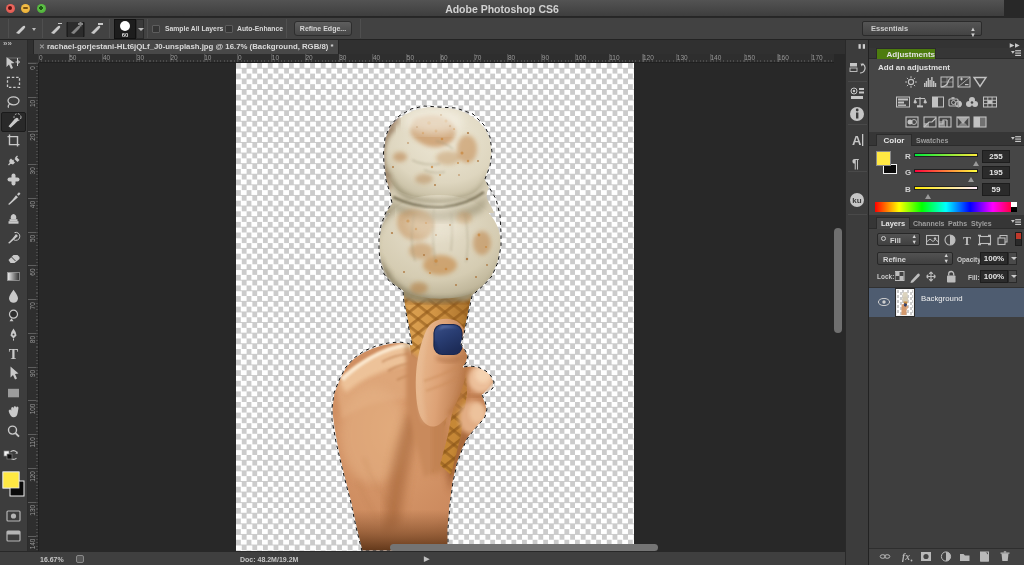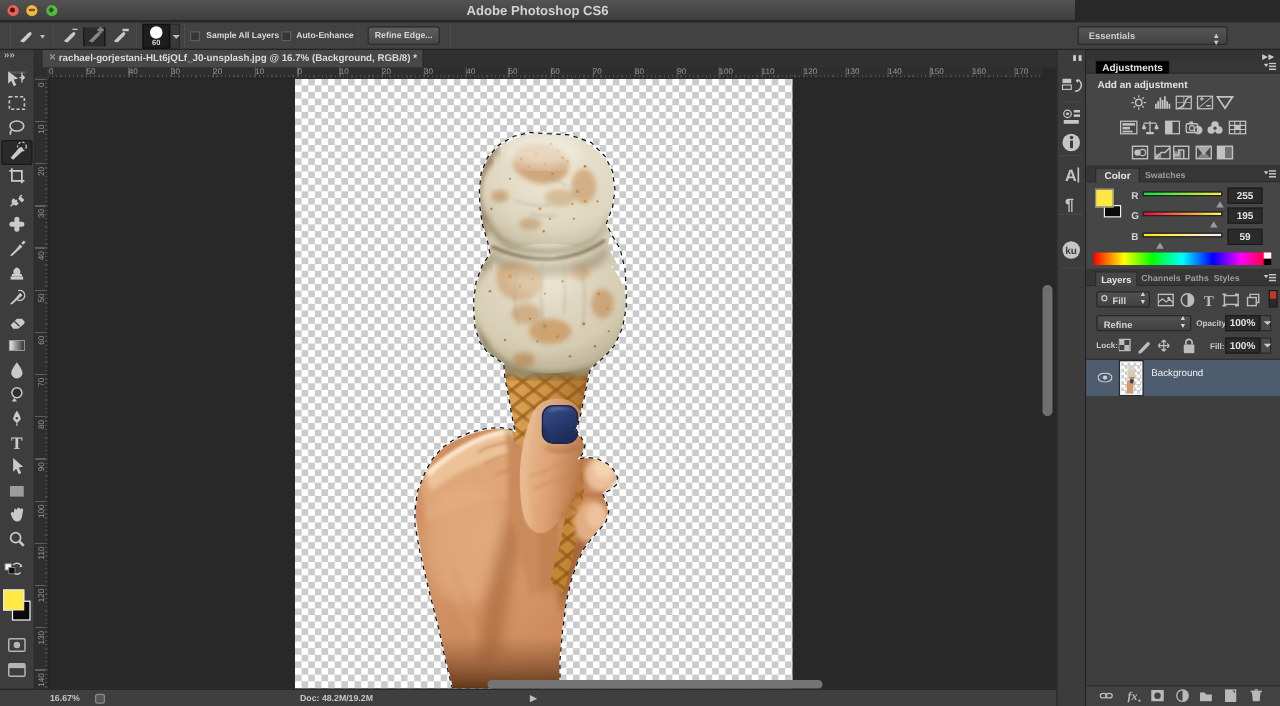--- a/index.html
+++ b/index.html
@@ -1,21 +1,21 @@
 <!DOCTYPE html>
 <html><head>
 <meta charset="utf-8">
 <style>
   * { margin:0; padding:0; box-sizing:border-box; }
   html,body { width:1024px; height:565px; overflow:hidden; background:#282828;
     font-family:"Liberation Sans", sans-serif; }
   .abs { position:absolute; }
   #stage { position:relative; width:1024px; height:565px; }
 
-  #titlebar { left:0; top:0; width:860px; height:17px;
+  #titlebar { left:0; top:0; width:1004px; height:17px;
     background:linear-gradient(#535353,#3e3e3e); border-bottom:1px solid #262626; }
   .tl { position:absolute; top:3px; width:11px; height:11px; border-radius:50%; }
   #title-text { position:absolute; left:0; right:0; top:3px; text-align:center;
     font-size:10.5px; font-weight:bold; color:#d2d2d2; }
 
   #optbar { left:0; top:18px; width:1024px; height:22px; background:#424242;
     border-bottom:1px solid #232323; }
   .optsep { position:absolute; top:1px; height:19px; width:1px; background:#323232;
     border-right:1px solid #4f4f4f; }
   .cb { position:absolute; top:7px; width:8px; height:8px; background:#353535;
@@ -564,21 +564,21 @@
       <svg class="abs" style="left:3px;top:152px;" width="17" height="16" viewBox="0 0 17 16">
         <circle cx="8" cy="8" r="7" fill="#c6c6c6"></circle>
         <text x="3.2" y="11" font-size="8" font-weight="bold" fill="#3c3c3c" font-family="Liberation Sans">ku</text>
       </svg>
     </div>
 
   <div id="panels" class="abs">
       <div class="abs" style="left:0;top:0;width:156px;height:8px;background:#333;"></div>
       <div class="abs" style="right:4px;top:1px;color:#c9c9c9;font-size:6px;letter-spacing:0.5px;">▶▶</div>
       <div class="ptabrow" style="top:8px;height:11px;"></div>
-      <div class="abs" style="left:7px;top:8px;width:60px;height:11px;background:#000000;border:1px solid #2b2b2b;border-bottom:none;color:#e2e2e2;font-size:8px;font-weight:bold;text-align:center;line-height:11px;">Adjustments</div>
+      <div class="abs" style="left:7px;top:8px;width:60px;height:11px;background:#4d7c0f;border:1px solid #2b2b2b;border-bottom:none;color:#e2e2e2;font-size:8px;font-weight:bold;text-align:right;line-height:11px;">Adjustments</div>
       <svg class="abs pmenu" style="right:3px;top:10px;" width="12" height="8" viewBox="0 0 12 8">
         <path d="M0 1 h4.5 l-2.25 3.2 z" fill="#c9c9c9"></path>
         <rect x="5" y="0" width="7" height="1.4" fill="#c9c9c9"></rect>
         <rect x="5" y="2.8" width="7" height="1.4" fill="#c9c9c9"></rect>
         <rect x="5" y="5.6" width="7" height="1.4" fill="#c9c9c9"></rect>
       </svg>
       <div class="abs" style="left:0;top:19px;width:156px;height:73px;background:#464646;"></div>
       <div class="abs" style="left:9px;top:23px;font-size:8px;font-weight:bold;color:#e0e0e0;">Add an adjustment</div>
       <svg class="abs" style="left:34.0px;top:36px;" width="16" height="12" viewBox="0 0 16 12">
         <circle cx="8" cy="6" r="2.6" fill="none" stroke="#c2c2c2" stroke-width="1.1"></circle>

